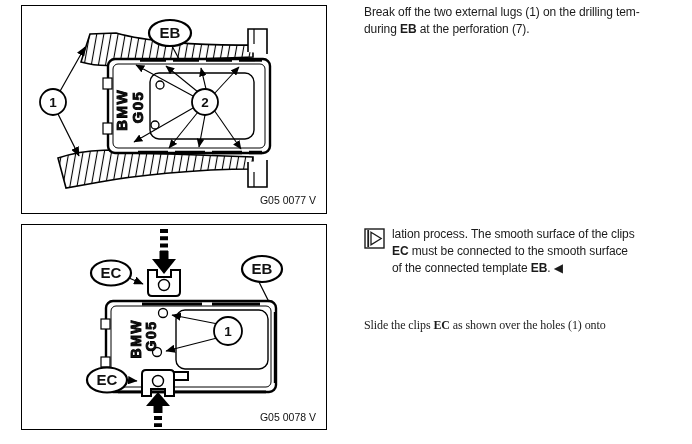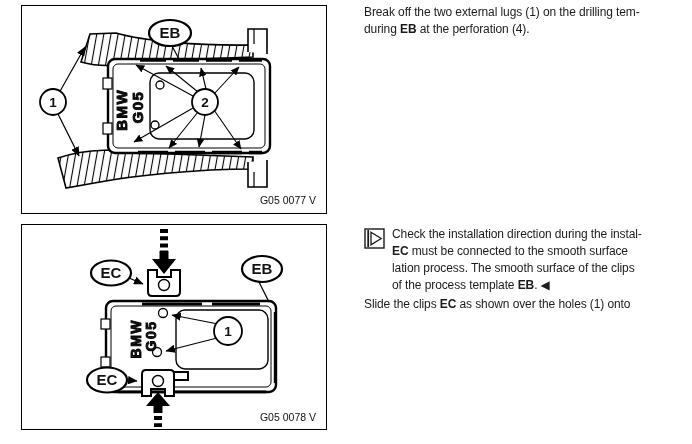--- a/index.html
+++ b/index.html
@@ -27,21 +27,21 @@
   .textblock {
     position: absolute;
     left: 364px;
     width: 326px;
     font-size: 12px;
     line-height: 17px;
     letter-spacing: -0.1px;
   }
   #step1 { top: 4px; }
   #noteblock { top: 226px; display: flex; align-items: flex-start; }
-  #step2 { top: 296px; }
+  #step2 { top: 317px; font-family: Liberation Serif, serif; }
   .tline { white-space: nowrap; }
   .b { font-weight: bold; }
   .note-icon {
     width: 21px; height: 21px;
     flex: none;
     margin: 2px 7px 0 0;
   }
   .note-text { flex: 1 1 auto; }
 </style>
 </head>
@@ -172,32 +172,31 @@
     <line x1="195" y1="113" x2="144" y2="126" stroke="#000" stroke-width="1.2" marker-end="url(#ah2)"></line>
     <circle cx="206" cy="106" r="14" fill="#fff" stroke="#000" stroke-width="1.8"></circle>
     <text x="206" y="111" text-anchor="middle" font-size="13.5" font-weight="600">1</text>
 
     <text x="294" y="196" text-anchor="end" font-size="10.5">G05 0078 V</text>
   </svg>
 </div>
 
 <div class="textblock" id="step1">
     <div class="tline"><span>Break off the two external lugs (1) on the drilling tem-</span></div>
-    <div class="tline"><span>during </span><span class="b">EB</span><span> at the perforation (4).</span></div>
+    <div class="tline"><span>during </span><span class="b">EB</span><span> at the perforation (7).</span></div>
   </div>
 
 <div class="textblock" id="noteblock">
   <svg class="note-icon" viewBox="0 0 21 21">
     <rect x="1" y="1" width="19" height="19" fill="#fff" stroke="#1b1b1b" stroke-width="1.4"></rect>
     <line x1="4.2" y1="2" x2="4.2" y2="19" stroke="#1b1b1b" stroke-width="1.8"></line>
     <path d="M7,4.2 L17.2,10.5 L7,16.8 Z" fill="#fff" stroke="#1b1b1b" stroke-width="1.3"></path>
   </svg>
   <div class="note-text">
-      <div class="tline"><span>Check the installation direction during the instal-</span></div>
+      <div class="tline"><span>lation process. The smooth surface of the clips</span></div>
       <div class="tline"><span class="b">EC</span><span> must be connected to the smooth surface</span></div>
-      <div class="tline"><span>lation process. The smooth surface of the clips</span></div>
-      <div class="tline"><span>of the process template </span><span class="b">EB</span><span>. ◀</span></div>
+      <div class="tline"><span>of the connected template </span><span class="b">EB</span><span>. ◀</span></div>
     </div>
 </div>
 
 <div class="textblock" id="step2">
     <div class="tline"><span>Slide the clips </span><span class="b">EC</span><span> as shown over the holes (1) onto</span></div>
   </div>
 
 </body></html>

